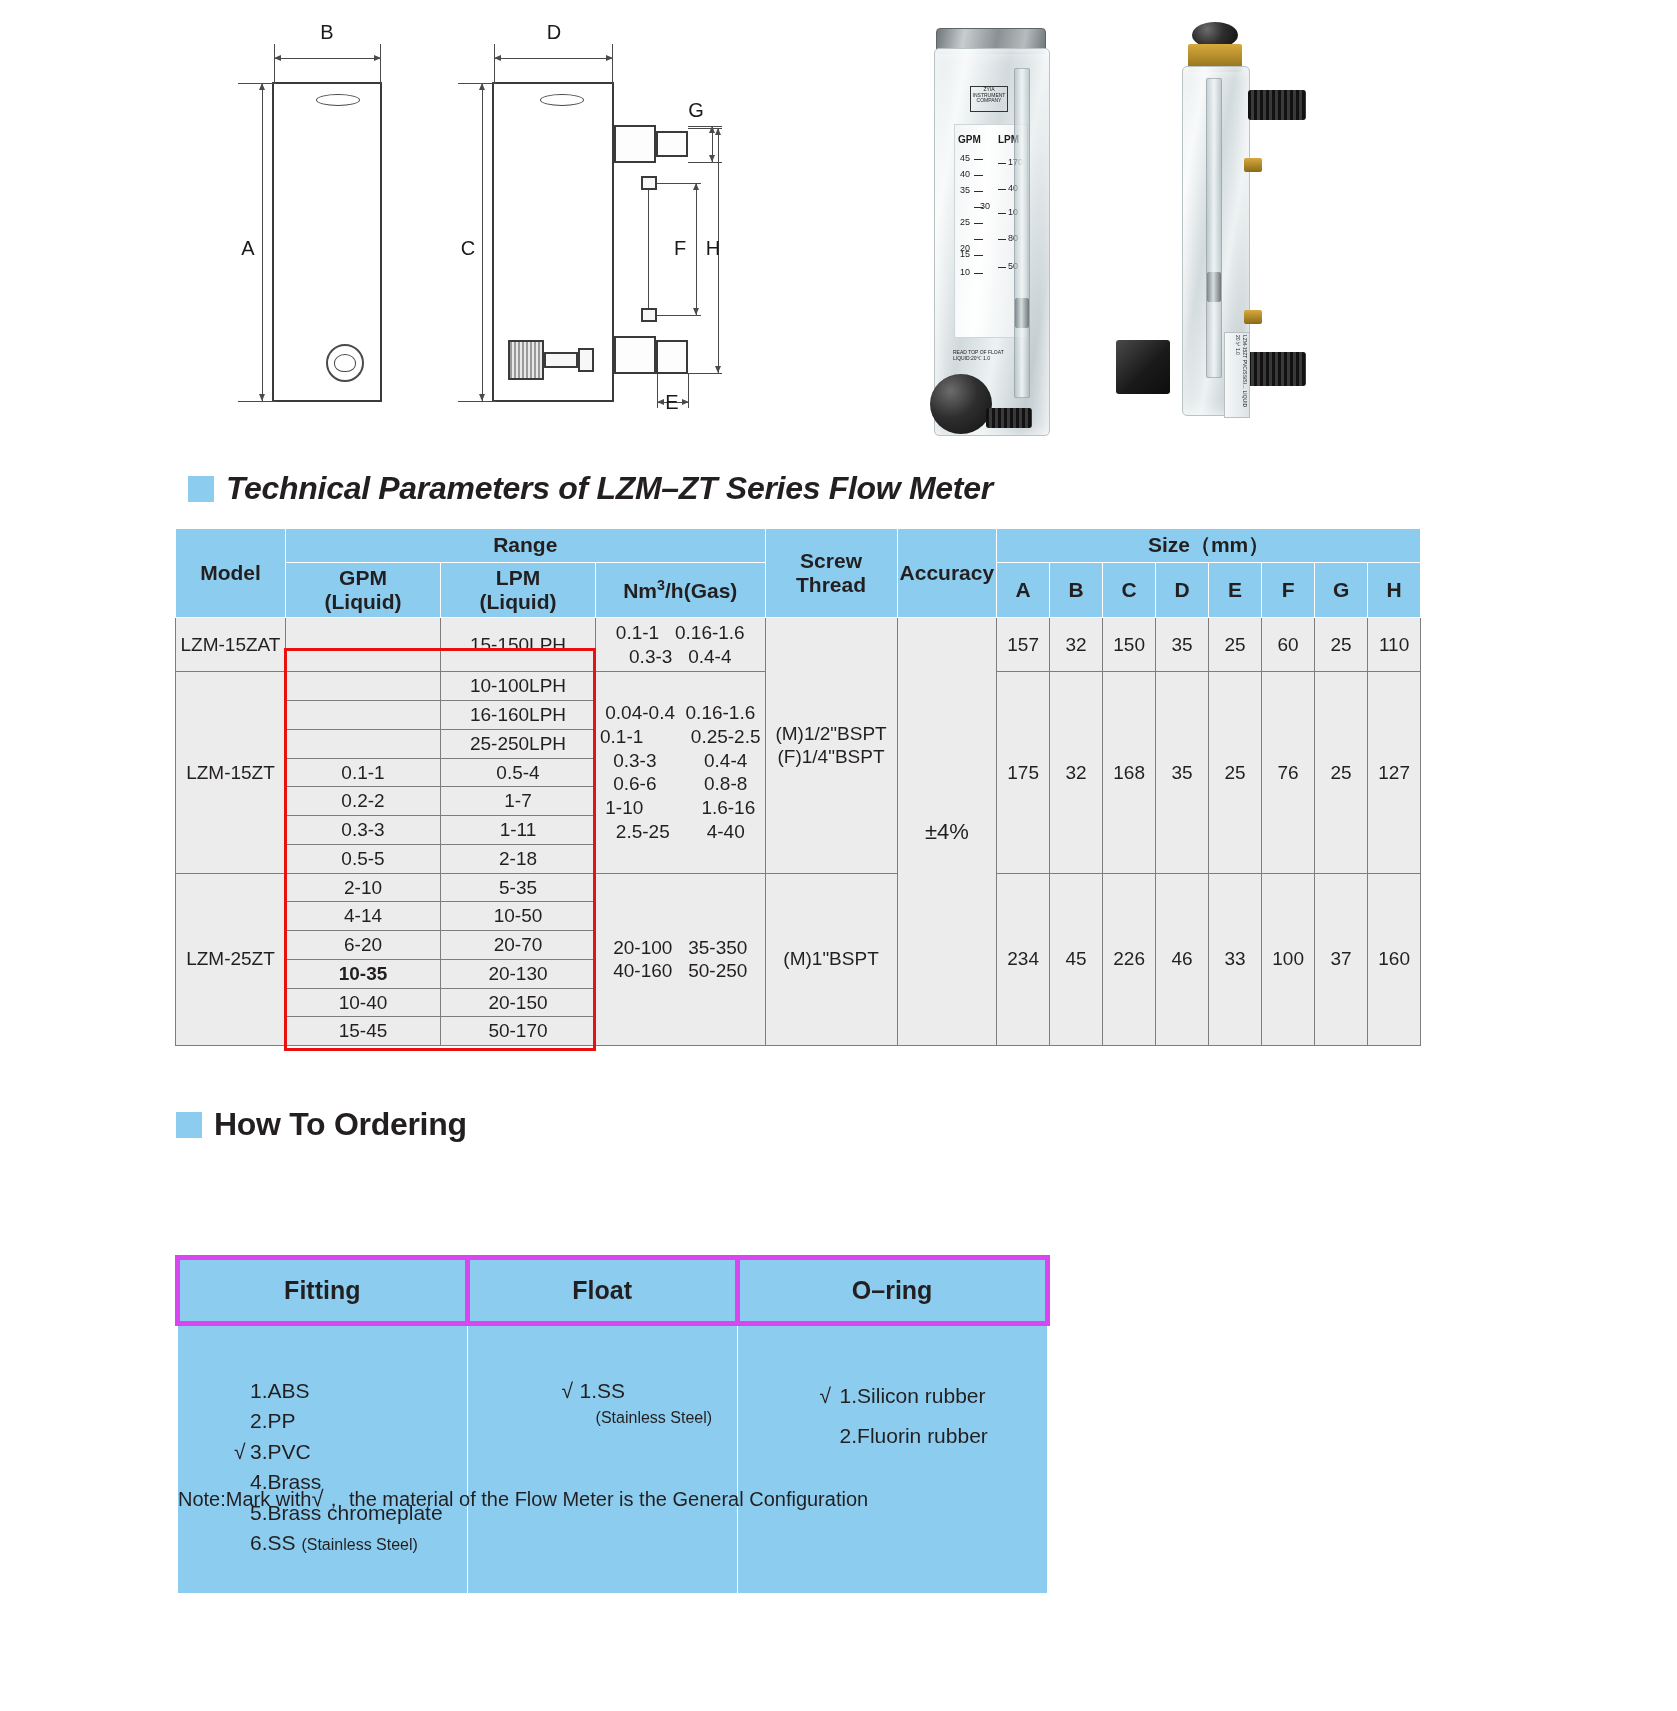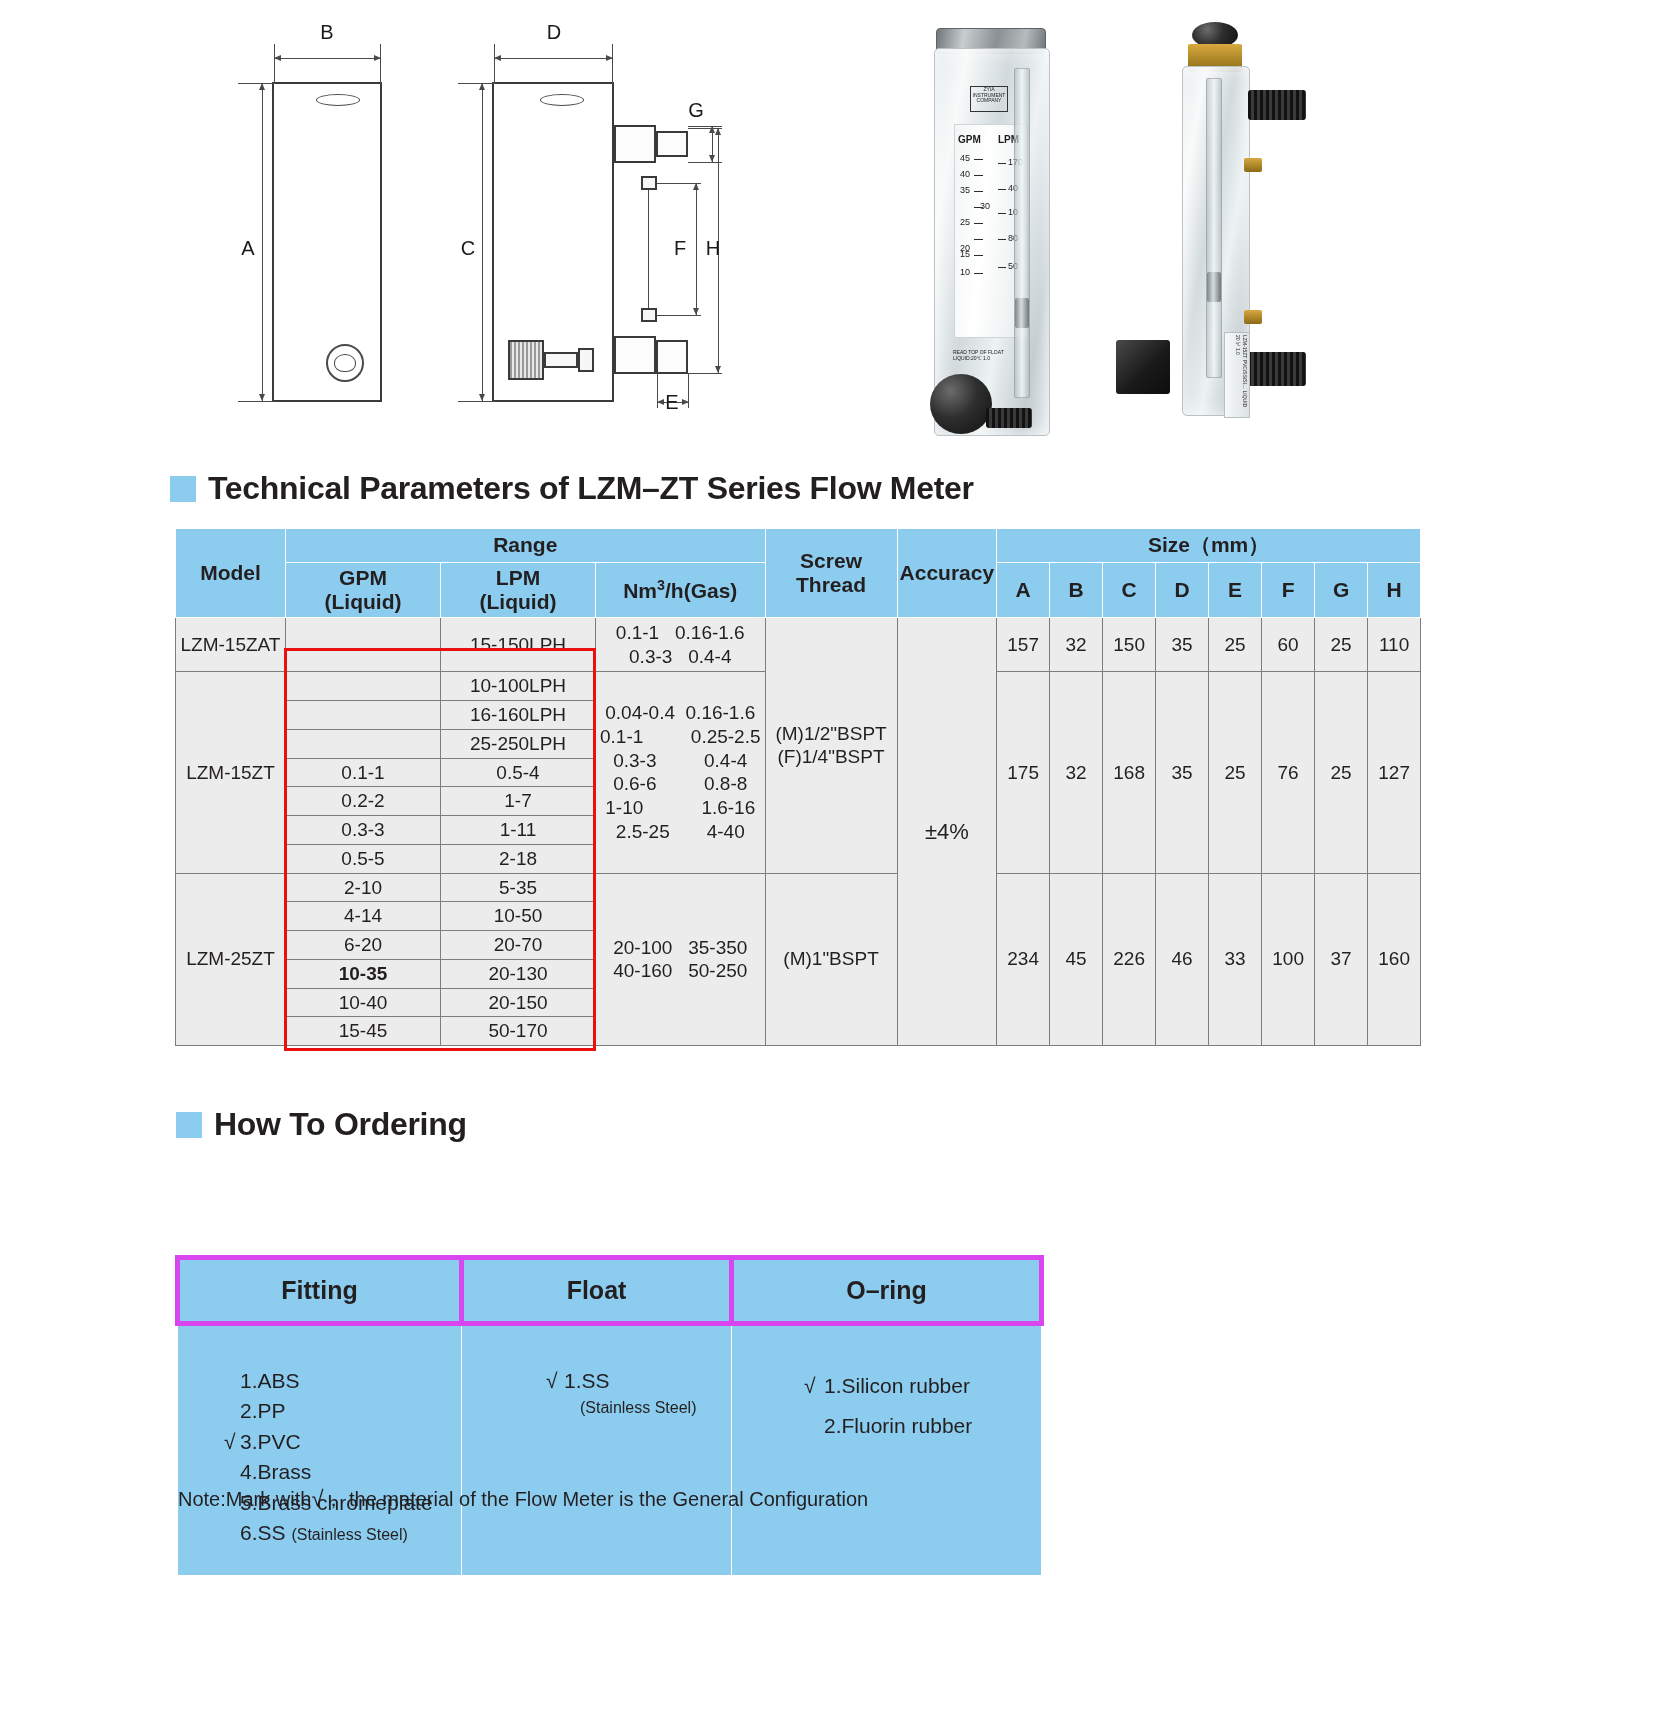--- a/index.html
+++ b/index.html
@@ -286,21 +286,21 @@
     padding: 16px 4px;
   }
   table.order td {
     background: #8ccdef;
     border: 1px solid #ffffff;
     vertical-align: top;
     padding: 36px 10px 20px 10px;
     font-size: 21px;
     color: #231f20;
   }
-  .opt-list { list-style: none; margin: 4px; padding: 0; }
+  .opt-list { list-style: none; margin: 14px; padding: 0; }
   .opt-list li {
     position: relative;
     padding-left: 48px;
     line-height: 1.45;
     font-size: 21px;
     white-space: nowrap;
   }
   .opt-list li .check {
     position: absolute;
     left: 32px;
@@ -448,21 +448,21 @@
     <div class="fitting-black" style="left:78px; top:68px; width:58px; height:30px;"></div>
     <div class="fitting-black" style="left:78px; top:330px; width:58px; height:34px;"></div>
     <div class="brass-bit" style="left:74px; top:136px; width:18px; height:14px;"></div>
     <div class="brass-bit" style="left:74px; top:288px; width:18px; height:14px;"></div>
 
     <div class="black-knob-sq" style="left:-54px; top:318px; width:54px; height:54px;"></div>
     <div class="label-tag-v" style="left:54px; top:310px; width:26px; height:86px;">LZM-15ZT PVC/SS/SI… LIQUID 20℃ 1.0</div>
   </div>
 </div>
 
-<div class="section-head" style="left:170px; top:470px;">
+<div class="section-head" style="left:188px; top:470px;font-style:italic;">
   <div class="blue-square"></div>
   <div class="section-title">Technical Parameters of LZM–ZT Series Flow Meter</div>
 </div>
 
 <div class="spec-table-wrap">
   <table class="spec">
     <colgroup>
       <col style="width:110px">
         <col style="width:155px">
         <col style="width:155px">

